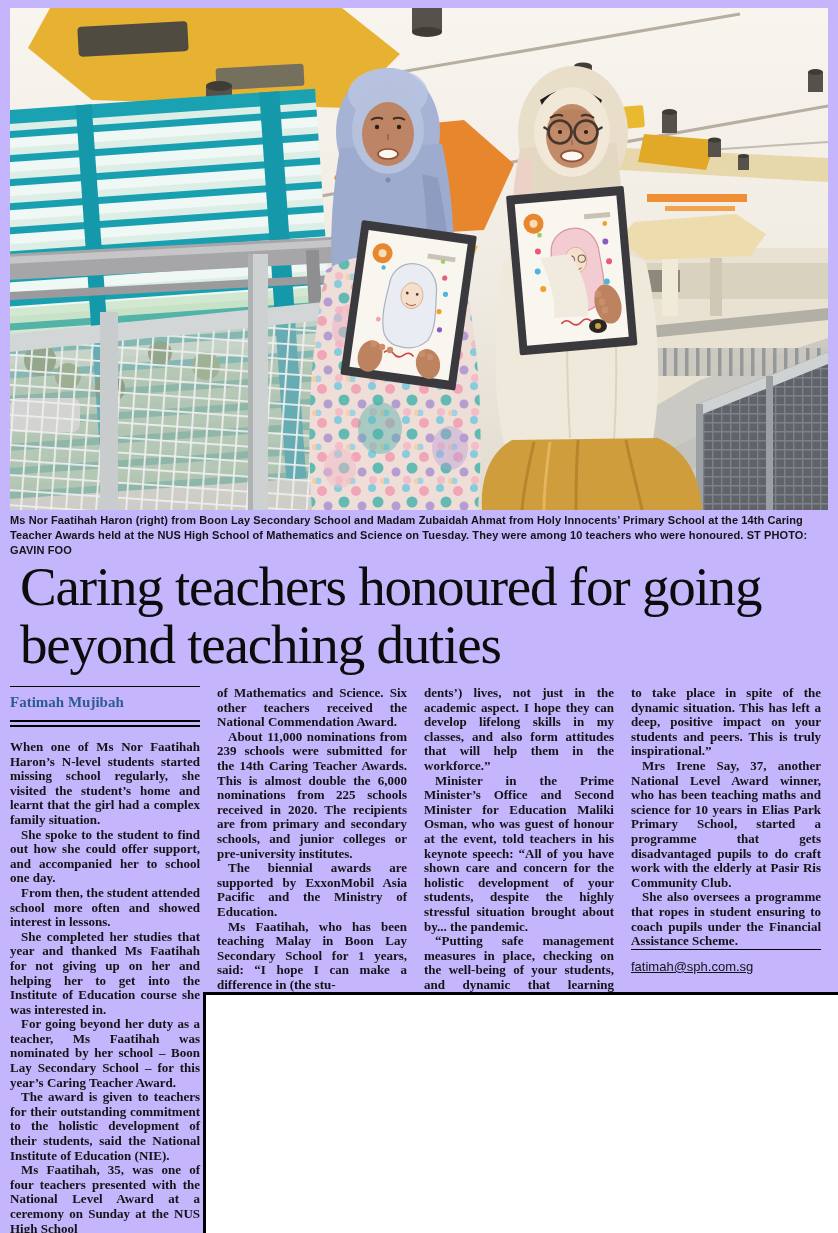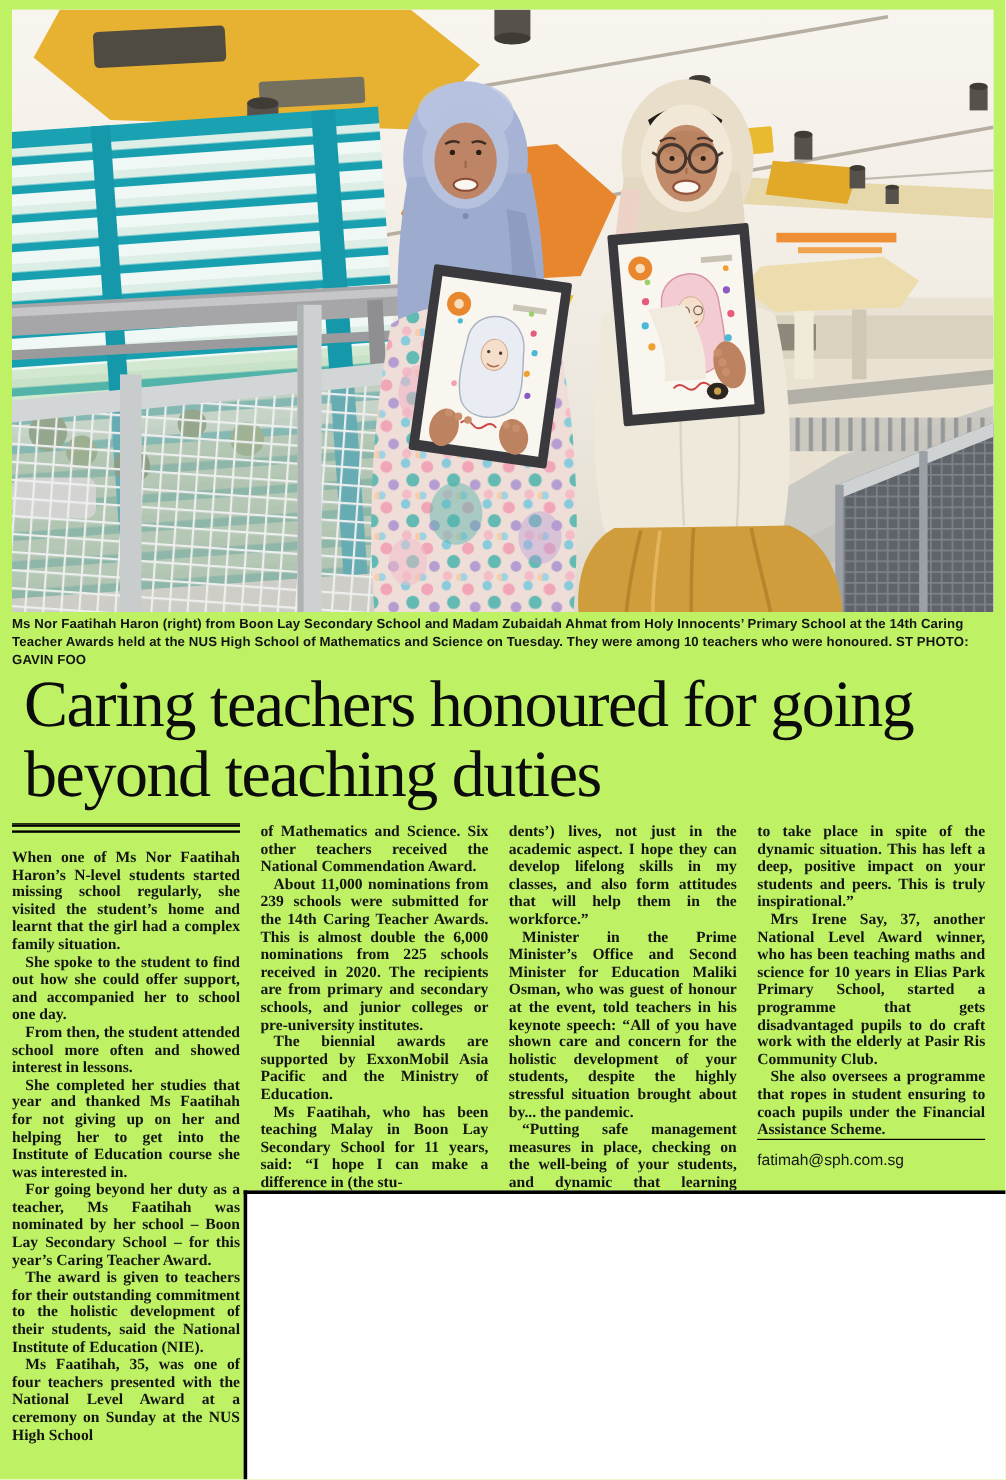--- a/index.html
+++ b/index.html
@@ -1,33 +1,33 @@
 <!DOCTYPE html>
 <html><head>
 <meta charset="utf-8">
 <style>
   html,body{margin:0;padding:0;background:#ffffff;}
-  .page{position:relative;width:838px;height:1233px;background:#bef264;overflow:hidden;
+  .page{position:relative;width:838px;height:1233px;background:#c4b5fd;overflow:hidden;
         font-family:"Liberation Serif",serif;color:#111;}
   .photo{position:absolute;left:10px;top:8px;width:818px;height:502px;margin:0;overflow:hidden;background:#eee;}
   .photo svg{display:block;}
   .caption{position:absolute;left:10px;top:513px;width:818px;margin:0;
            font:700 11px/15px "Liberation Sans",sans-serif;color:#141414;letter-spacing:.1px;}
   .headline{position:absolute;left:8px;top:546px;width:770px;margin:12px;
             font:400 55px/1.05 "Liberation Serif",serif;color:#0c0c0c;letter-spacing:-1.2px;}
   .columns{position:absolute;left:10px;top:686px;width:812px;display:flex;gap:17px;align-items:flex-start;}
   .col{width:190px;flex:none;font:13px/14.6px "Liberation Serif",serif;text-align:justify;color:#141414;}
   .col p{margin:0;font-weight:bold;}
   .col p + p{text-indent:11px;}
   .byline-block{margin-bottom:8px;}
   .byline-rule-top{border-top:1.5px solid #000;}
   .byline{font:700 15px/1.2 "Liberation Serif",serif;color:#2d5b94;padding:6px 0 9px;}
   .byline-rule-bottom{height:3px;border-top:2px solid #000;border-bottom:2px solid #000;margin-bottom:13px;}
   .email-block{margin-top:0;border-top:1.2px solid #000;padding-top:9px;
-               font:13px/1.2 "Liberation Sans",sans-serif;}
+               font:13px/1.2 "Liberation Sans",sans-serif;text-decoration:underline;}
   .email{color:#141414;text-decoration:none;}
   .ad-box{position:absolute;left:203px;top:992px;width:645px;height:250px;
           border-left:3px solid #000;border-top:3px solid #000;background:#fff;}
 </style>
 </head>
 <body>
 
 <div class="page">
 
   <figure class="photo">
@@ -264,36 +264,37 @@
 
   <p class="caption"><span>Ms Nor Faatihah Haron (right) from Boon Lay Secondary School and Madam Zubaidah Ahmat from Holy Innocents’ Primary School at the 14th Caring Teacher Awards held at the NUS High School of Mathematics and Science on Tuesday. They were among 10 teachers who were honoured. </span><span>ST PHOTO: GAVIN FOO</span></p>
 
   <h1 class="headline">Caring teachers honoured for going beyond teaching duties</h1>
 
   <div class="columns">
 
     <div class="col">
       <div class="byline-block">
         <div class="byline-rule-top"></div>
+        <div class="byline">Fatimah Mujibah</div>
         <div class="byline-rule-bottom"></div>
       </div>
       <p>When one of Ms Nor Faatihah Haron’s N-level students started missing school regularly, she visited the student’s home and learnt that the girl had a complex family situation.</p>
       <p>She spoke to the student to find out how she could offer support, and accompanied her to school one day.</p>
       <p>From then, the student attended school more often and showed interest in lessons.</p>
       <p>She completed her studies that year and thanked Ms Faatihah for not giving up on her and helping her to get into the Institute of Education course she was interested in.</p>
       <p>For going beyond her duty as a teacher, Ms Faatihah was nominated by her school – Boon Lay Secondary School – for this year’s Caring Teacher Award.</p>
       <p>The award is given to teachers for their outstanding commitment to the holistic development of their students, said the National Institute of Education (NIE).</p>
       <p>Ms Faatihah, 35, was one of four teachers presented with the National Level Award at a ceremony on Sunday at the NUS High School</p>
     </div>
 
     <div class="col">
       <p>of Mathematics and Science. Six other teachers received the National Commendation Award.</p>
       <p>About 11,000 nominations from 239 schools were submitted for the 14th Caring Teacher Awards. This is almost double the 6,000 nominations from 225 schools received in 2020. The recipients are from primary and secondary schools, and junior colleges or pre-university institutes.</p>
       <p>The biennial awards are supported by ExxonMobil Asia Pacific and the Ministry of Education.</p>
-      <p>Ms Faatihah, who has been teaching Malay in Boon Lay Secondary School for 11 years, said: “I hope I can make a difference in (the stu-</p>
+      <p>Ms Faatihah, who has been teaching Malay in Boon Lay Secondary School for 1 years, said: “I hope I can make a difference in (the stu-</p>
     </div>
 
     <div class="col">
       <p>dents’) lives, not just in the academic aspect. I hope they can develop lifelong skills in my classes, and also form attitudes that will help them in the workforce.”</p>
       <p>Minister in the Prime Minister’s Office and Second Minister for Education Maliki Osman, who was guest of honour at the event, told teachers in his keynote speech: “All of you have shown care and concern for the holistic development of your students, despite the highly stressful situation brought about by... the pandemic.</p>
       <p>“Putting safe management measures in place, checking on the well-being of your students, and dynamic that learning continues</p>
     </div>
 
     <div class="col">
       <p>to take place in spite of the dynamic situation. This has left a deep, positive impact on your students and peers. This is truly inspirational.”</p>

